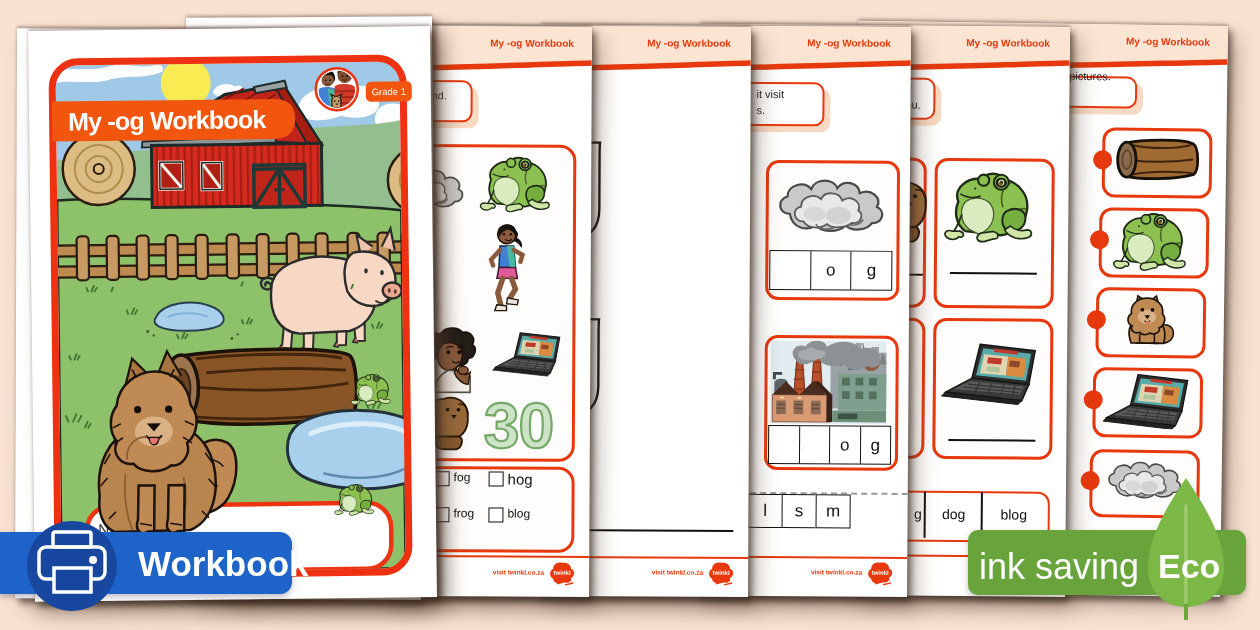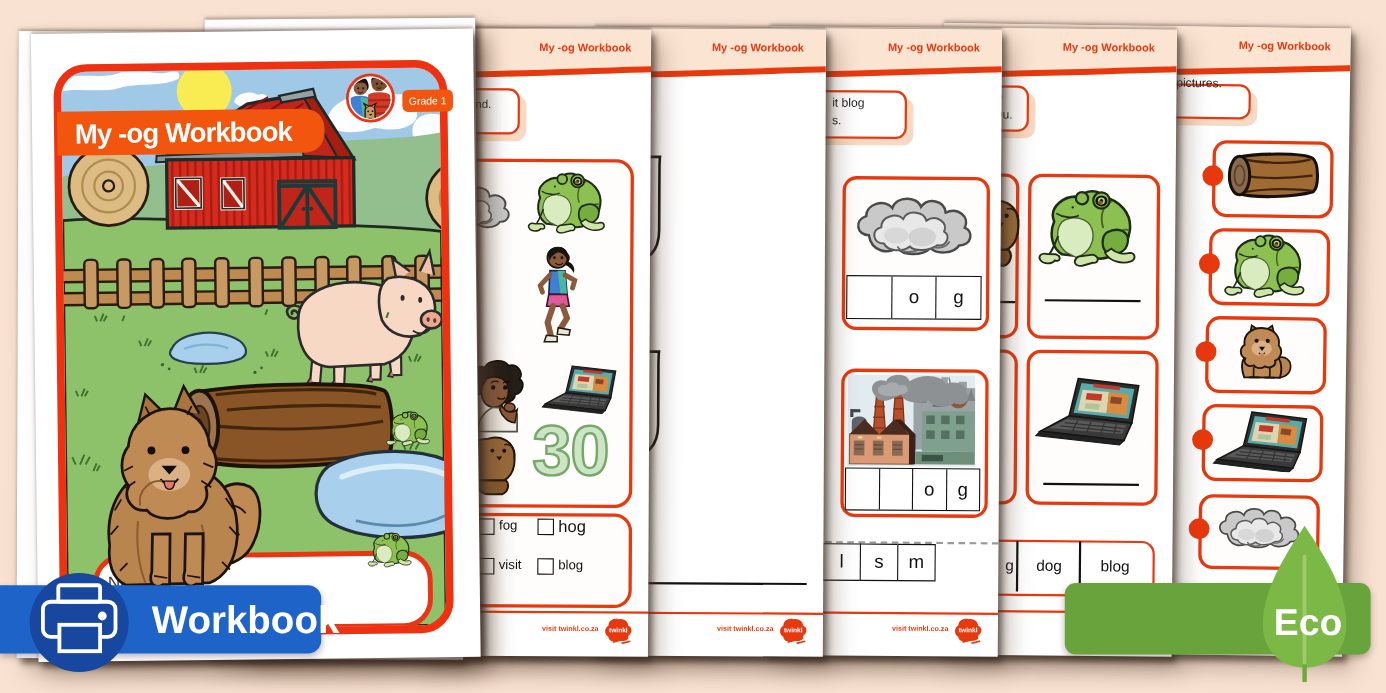--- a/index.html
+++ b/index.html
@@ -267,21 +267,21 @@
 <div class="page" id="p4" style="left:541px;top:27px;width:370px;height:570px;transform:rotate(.4deg);transform-origin:top right;">
 
   <svg class="hdr" width="370" height="60" viewBox="0 0 370 60">
     <path d="M0,0 H370 V36 C250,40 120,47 0,41 Z" fill="#fbe4d2"></path>
     <path d="M0,41 C120,47 250,40 370,36" fill="none" stroke="#e8380d" stroke-width="5.5"></path>
     <text x="350" y="20" text-anchor="end" font-size="10" fill="#e8380d" font-weight="bold" letter-spacing="0">My -og Workbook</text>
   </svg>
 
   <div class="instr" style="left:152px;top:56px;width:112px;height:30px;"></div>
 
-  <div style="position:absolute;left:216px;top:62px;font-size:11px;color:#222;">it blog</div>
+  <div style="position:absolute;left:216px;top:62px;font-size:11px;color:#222;">it visit</div>
   <div style="position:absolute;left:216px;top:78px;font-size:11px;color:#222;">s.</div>
 
   <div class="card" style="left:226px;top:134px;width:128px;height:134px;"></div>
 
   <svg class="imgbox" style="left:234px;top:150px;" width="112" height="58" viewBox="0 0 90 46">
         <use href="#sym-clouds"></use>
       </svg>
 
   <div style="position:absolute;left:230px;top:224px;width:121px;height:38px;border:1.5px solid #111;display:flex;background:#fff;">
     <div style="flex:1;border-right:1.5px solid #111;"></div>
@@ -375,35 +375,35 @@
       </svg>
 
   <svg class="imgbox" style="left:271px;top:294px;" width="72" height="66" viewBox="0 0 100 62">
         <use href="#sym-laptop"></use>
       </svg>
 
   <svg class="imgbox" style="left:197px;top:362px;" width="54" height="68" viewBox="0 0 60 64">
         <use href="#sym-browndog"></use>
       </svg>
 
-  <div style="position:absolute;left:264px;top:346px;font-size:64px;font-weight:bold;color:#cde4c6;-webkit-text-stroke:2.2px #74a968;letter-spacing:-1px;">30</div>
+  <div style="position:absolute;left:264px;top:362px;font-size:64px;font-weight:bold;color:#cde4c6;-webkit-text-stroke:2.2px #74a968;letter-spacing:-1px;">30</div>
 
   <div class="card" style="left:18px;top:440px;width:331px;height:80px;border-radius:16px;"></div>
 
   <div style="position:absolute;left:215px;top:445px;width:13px;height:13px;border:1.5px solid #111;background:#fff;"></div>
 
   <div style="position:absolute;left:234px;top:444px;font-size:12px;color:#111;">fog</div>
 
   <div style="position:absolute;left:269px;top:445px;width:13px;height:13px;border:1.5px solid #111;background:#fff;"></div>
 
   <div style="position:absolute;left:288px;top:444px;font-size:15px;color:#111;">hog</div>
 
   <div style="position:absolute;left:215px;top:481px;width:13px;height:13px;border:1.5px solid #111;background:#fff;"></div>
 
-  <div style="position:absolute;left:234px;top:480px;font-size:12px;color:#111;">visit</div>
+  <div style="position:absolute;left:234px;top:480px;font-size:12px;color:#111;">frog</div>
 
   <div style="position:absolute;left:269px;top:481px;width:13px;height:13px;border:1.5px solid #111;background:#fff;"></div>
 
   <div style="position:absolute;left:288px;top:480px;font-size:12px;color:#111;">blog</div>
 
   <div class="foot-line" style="top:529px;"></div>
 
   <div class="foot-text" style="right:45px;top:542px;">visit twinkl.co.za</div>
 
   <svg class="tw" style="right:14px;top:535px;" width="26" height="24" viewBox="0 0 26 24">
@@ -640,20 +640,21 @@
   <rect x="17" y="2" width="38" height="15" rx="2" fill="none" stroke="#fff" stroke-width="3.5"></rect>
   <rect x="3" y="17" width="66" height="32" rx="7" fill="none" stroke="#fff" stroke-width="3.5"></rect>
   <circle cx="57" cy="30" r="4" fill="#fff"></circle>
   <rect x="18" y="38" width="37" height="24" fill="#17479e" stroke="#fff" stroke-width="3.5"></rect>
 </svg>
 
 <div style="position:absolute;left:138px;top:544px;color:#fff;font-size:35px;font-weight:bold;letter-spacing:0;">Workbook</div>
 
 <div style="position:absolute;left:968px;top:530px;width:278px;height:65px;background:#68a33b;border-radius:10px;box-shadow:0 3px 6px rgba(60,50,30,.3);"></div>
 
+<div style="position:absolute;left:979px;top:546px;color:#fff;font-size:36px;">ink saving</div>
 
 <svg style="position:absolute;left:1143px;top:476px;" width="86" height="146" viewBox="0 0 86 146">
   <path d="M43,2 C66,36 81,64 81,92 C81,116 64,131 43,131 C22,131 5,116 5,92 C5,64 20,36 43,2 Z" fill="#7cb845"></path>
   <rect x="41.2" y="28" width="3.4" height="100" fill="#9ecb6e" rx="2"></rect>
   <rect x="41" y="128" width="4" height="16" fill="#6aa93a"></rect>
 </svg>
 
 <div style="position:absolute;left:1158px;top:547px;color:#fff;font-size:34px;font-weight:bold;">Eco</div>
 
 </div>

